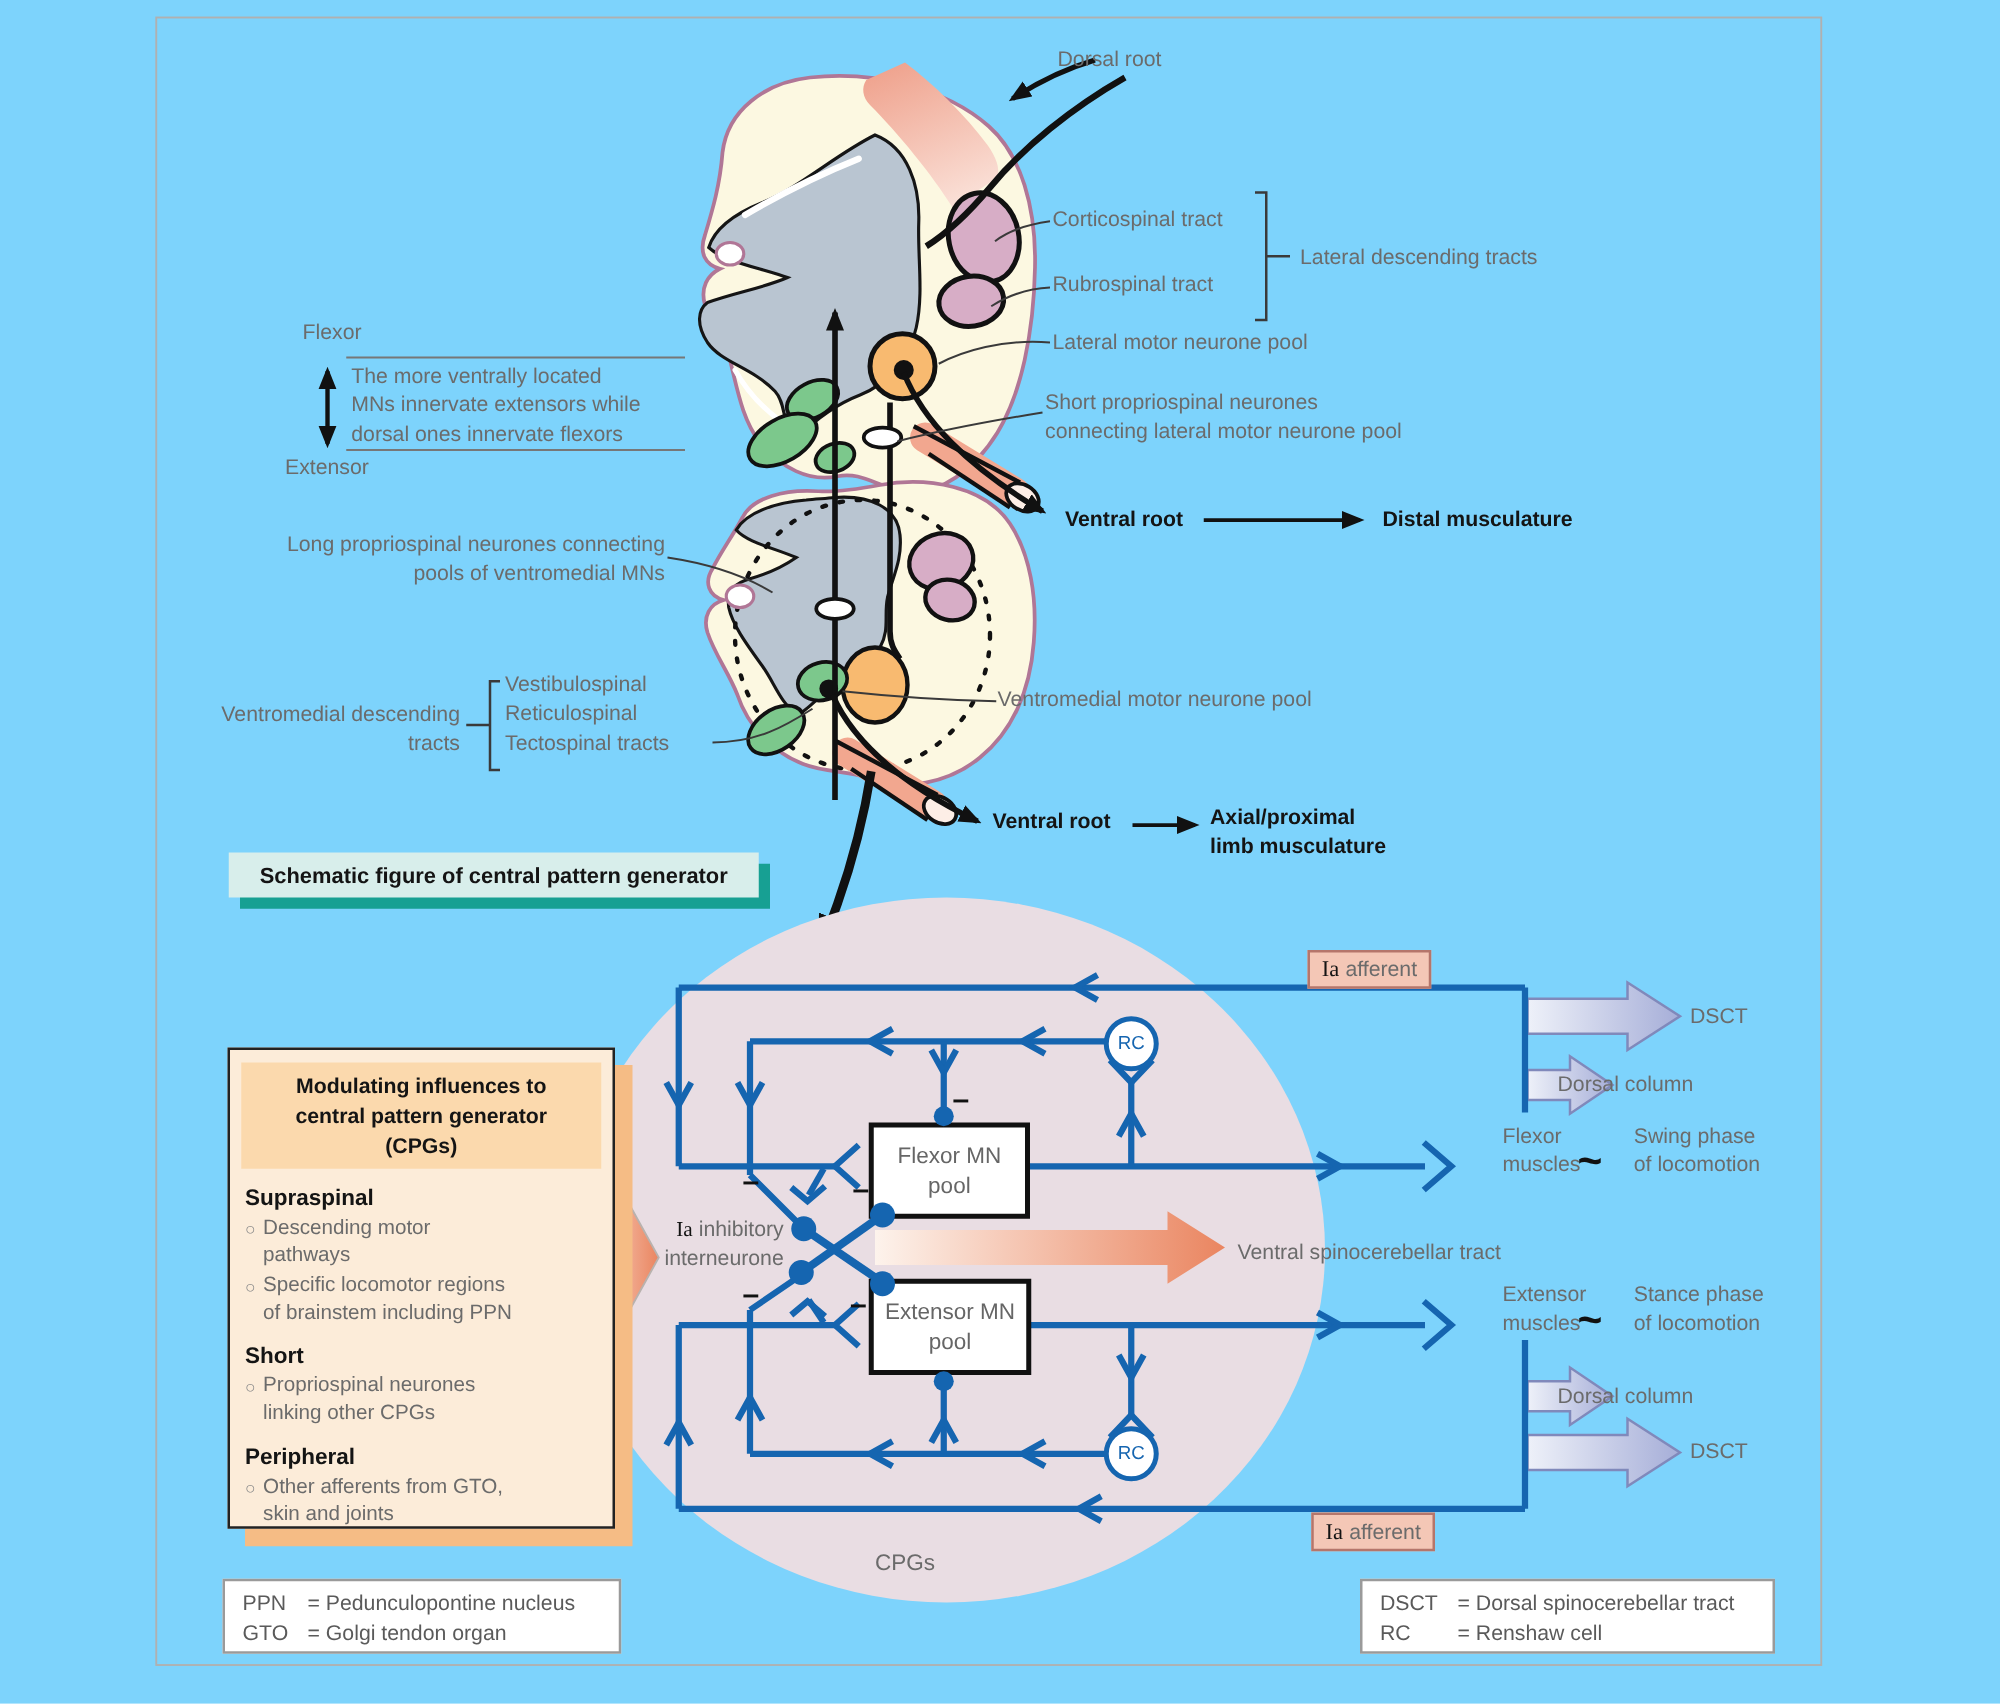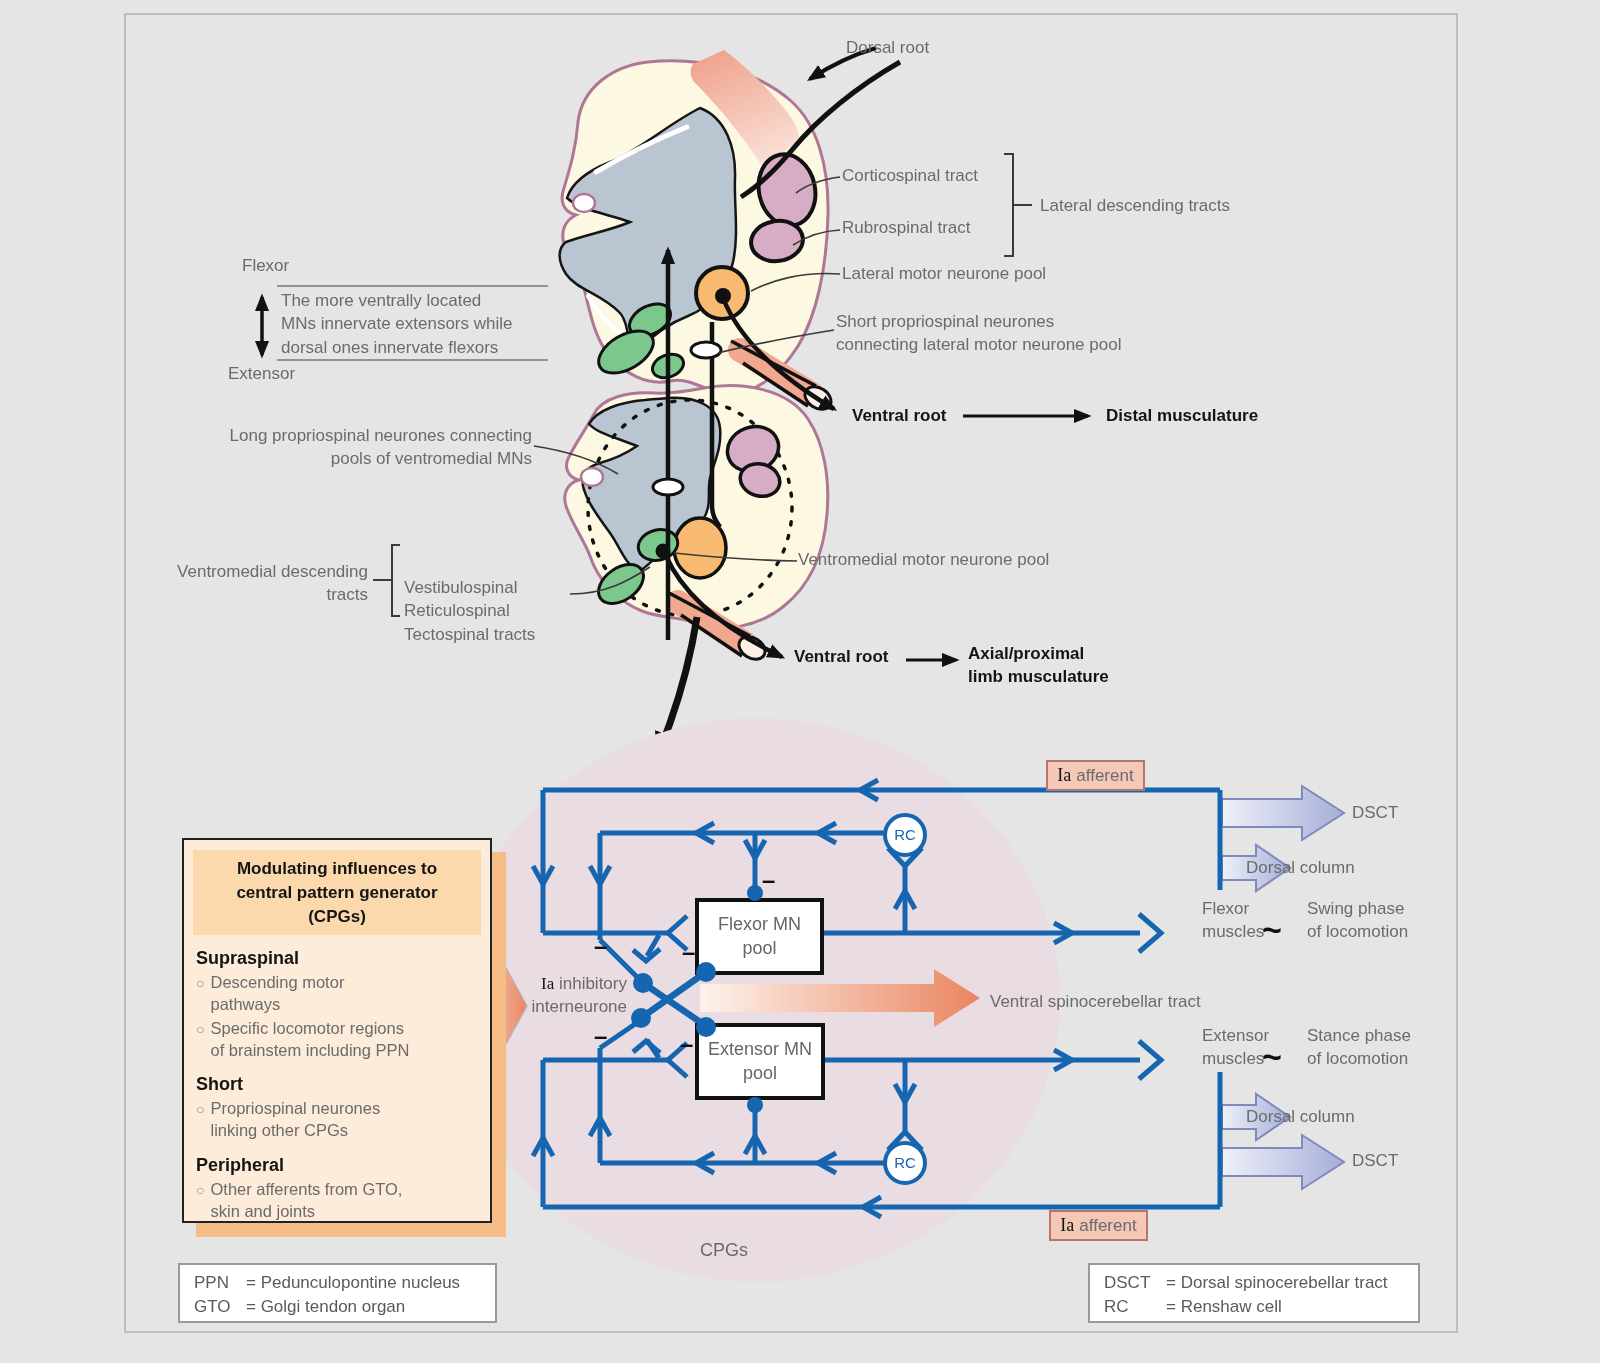--- a/index.html
+++ b/index.html
@@ -1,16 +1,16 @@
 <!DOCTYPE html>
 <html><head>
 <meta charset="utf-8">
 <style>
   html,body{margin:0;padding:0;background:#fff;}
-  #stage{position:relative;width:1600px;height:1363px;background:#e5e5e5;overflow:hidden;
+  #stage{position:relative;width:1600px;height:1363px;background:#7dd3fc;overflow:hidden;
          font-family:"Liberation Sans",sans-serif;}
   #art{position:absolute;left:0;top:0;z-index:1;}
   .lbl{position:absolute;z-index:3;font-size:17px;color:#6b6b6b;white-space:nowrap;line-height:1.38;}
   .bold{color:#141414;font-weight:700;}
   .r{text-align:right;}
   .serif{font-family:"Liberation Serif",serif;font-weight:400;color:#141414;}
   .minus{position:absolute;z-index:3;font-size:24px;font-weight:700;color:#111;line-height:1;}
   .iabox{position:absolute;z-index:3;background:#f4c7b6;border:2px solid #b5766b;
          display:flex;align-items:center;justify-content:center;gap:5px;font-size:17px;color:#6b6b6b;}
   .iabox .serif{font-size:18px;}
@@ -259,32 +259,33 @@
 <div class="lbl" style="left:228px;top:362px">Extensor</div>
 
 <div class="lbl r" style="right:1068px;top:424px">
   <div>Long propriospinal neurones connecting</div>
   <div>pools of  ventromedial MNs</div>
 </div>
 <div class="lbl r" style="right:1232px;top:560px">
   <div>Ventromedial descending</div>
   <div>tracts</div>
 </div>
-<div class="lbl" style="left:404px;top:576px">
+<div class="lbl" style="left:404px;top:536px">
   <div>Vestibulospinal</div>
   <div>Reticulospinal</div>
   <div>Tectospinal tracts</div>
 </div>
 <div class="lbl" style="left:798px;top:548px">Ventromedial motor neurone pool</div>
 <div class="lbl bold" style="left:794px;top:645px">Ventral root</div>
 <div class="lbl bold" style="left:968px;top:642px">
   <div>Axial/proximal</div>
   <div>limb musculature</div>
 </div>
 
+<div class="titlebox">Schematic figure of central pattern generator</div>
 
 <div class="modbox">
   <div class="modhead">
     <div>Modulating influences to</div>
     <div>central pattern generator</div>
     <div>(CPGs)</div>
   </div>
   <div class="modsec">
     <h4>Supraspinal</h4>
     <div class="moditem">

